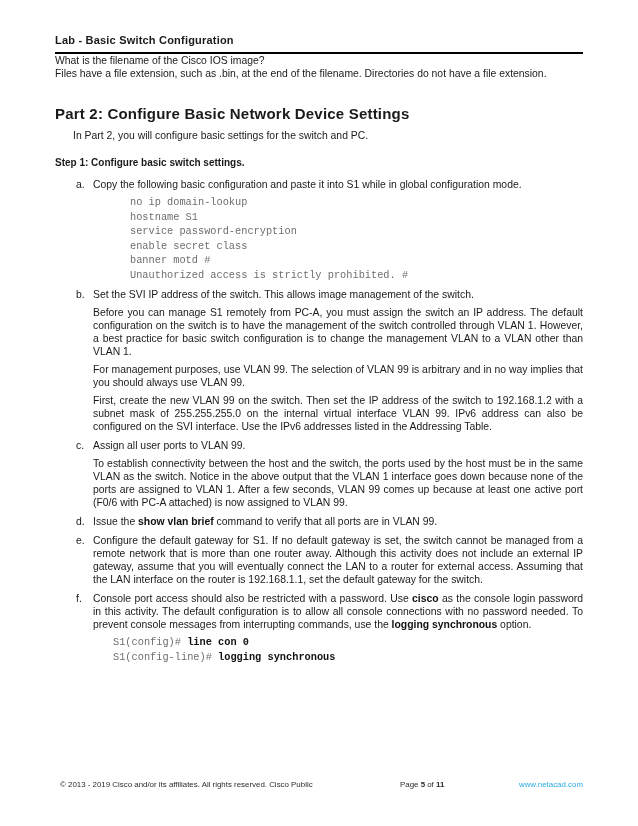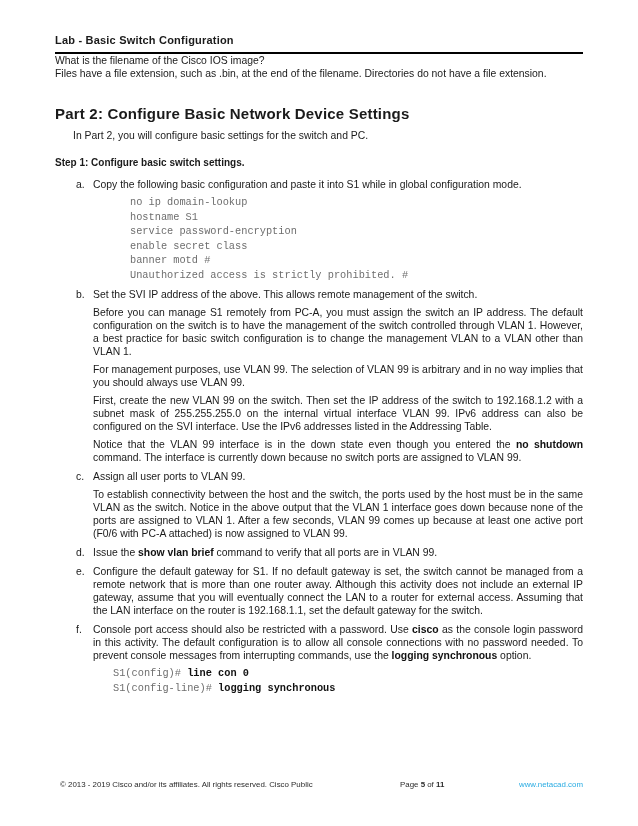--- a/index.html
+++ b/index.html
@@ -133,25 +133,24 @@
           <div class="mono codeline prompt">hostname S1</div>
           <div class="mono codeline prompt">service password-encryption</div>
           <div class="mono codeline prompt">enable secret class</div>
           <div class="mono codeline prompt">banner motd #</div>
           <div class="mono codeline prompt">Unauthorized access is strictly prohibited. #</div>
         </div>
       </div>
 
       <div class="li">
         <span class="letter">b.</span>
-        <p class="body">Set the SVI IP address of the above. This allows remote management of the switch.</p>
+        <p class="body">Set the SVI IP address of the switch. This allows image management of the switch.</p>
         <p class="body">Before you can manage S1 remotely from PC-A, you must assign the switch an IP address. The default configuration on the switch is to have the management of the switch controlled through VLAN 1. However, a best practice for basic switch configuration is to change the management VLAN to a VLAN other than VLAN 1.</p>
         <p class="body">For management purposes, use VLAN 99. The selection of VLAN 99 is arbitrary and in no way implies that you should always use VLAN 99.</p>
         <p class="body">First, create the new VLAN 99 on the switch. Then set the IP address of the switch to 192.168.1.2 with a subnet mask of 255.255.255.0 on the internal virtual interface VLAN 99. IPv6 address can also be configured on the SVI interface. Use the IPv6 addresses listed in the Addressing Table.</p>
-        <p class="body"><span>Notice that the VLAN 99 interface is in the down state even though you entered the </span><b class="kw">no shutdown</b><span> command. The interface is currently down because no switch ports are assigned to VLAN 99.</span></p>
       </div>
 
       <div class="li">
         <span class="letter">c.</span>
         <p class="body">Assign all user ports to VLAN 99.</p>
         <p class="body">To establish connectivity between the host and the switch, the ports used by the host must be in the same VLAN as the switch. Notice in the above output that the VLAN 1 interface goes down because none of the ports are assigned to VLAN 1. After a few seconds, VLAN 99 comes up because at least one active port (F0/6 with PC-A attached) is now assigned to VLAN 99.</p>
       </div>
 
       <div class="li">
         <span class="letter">d.</span>

